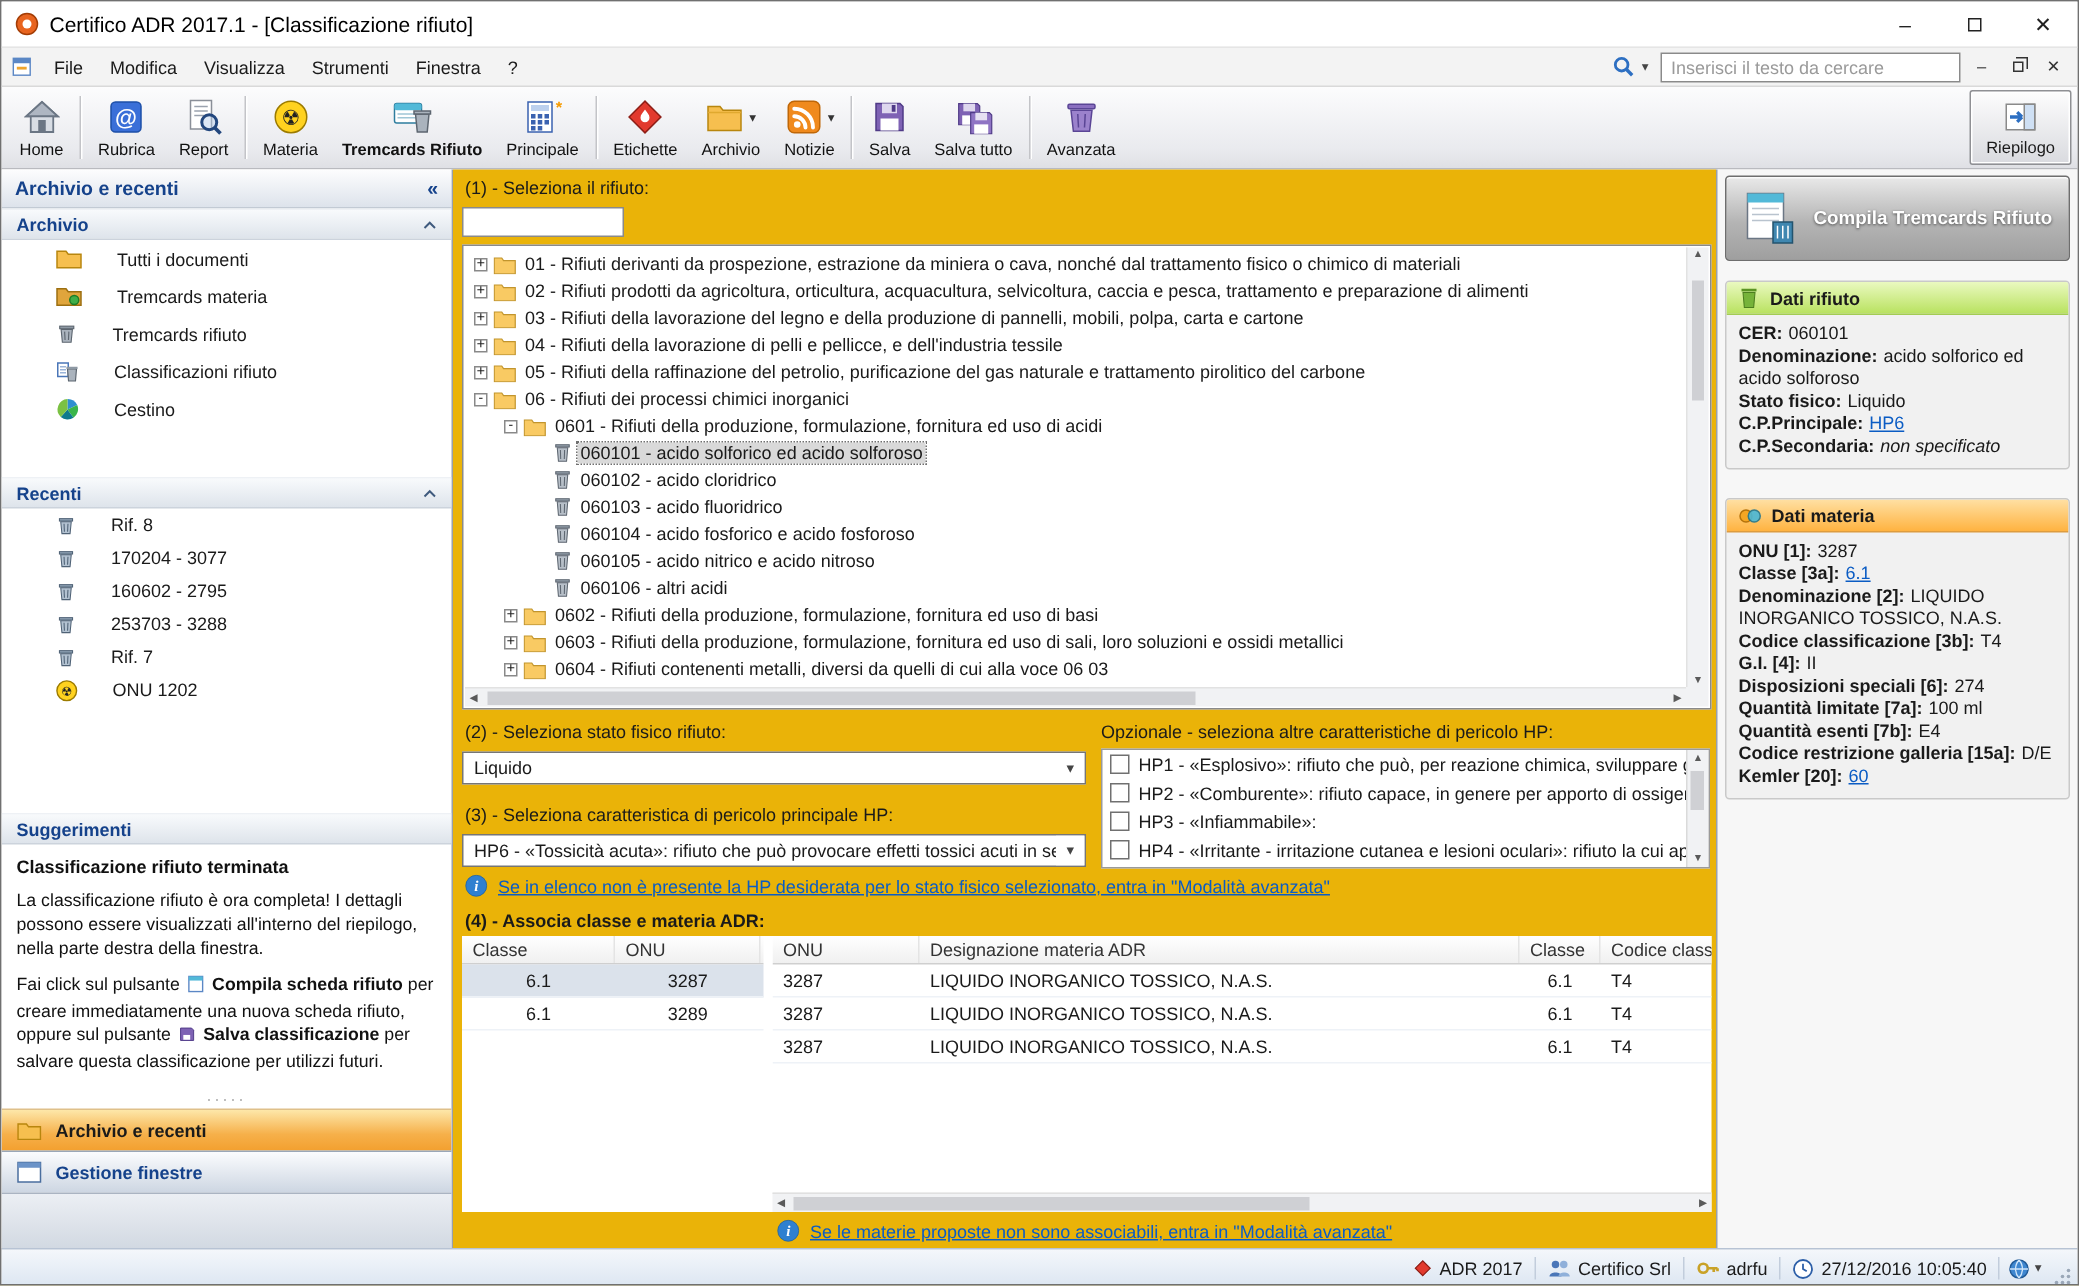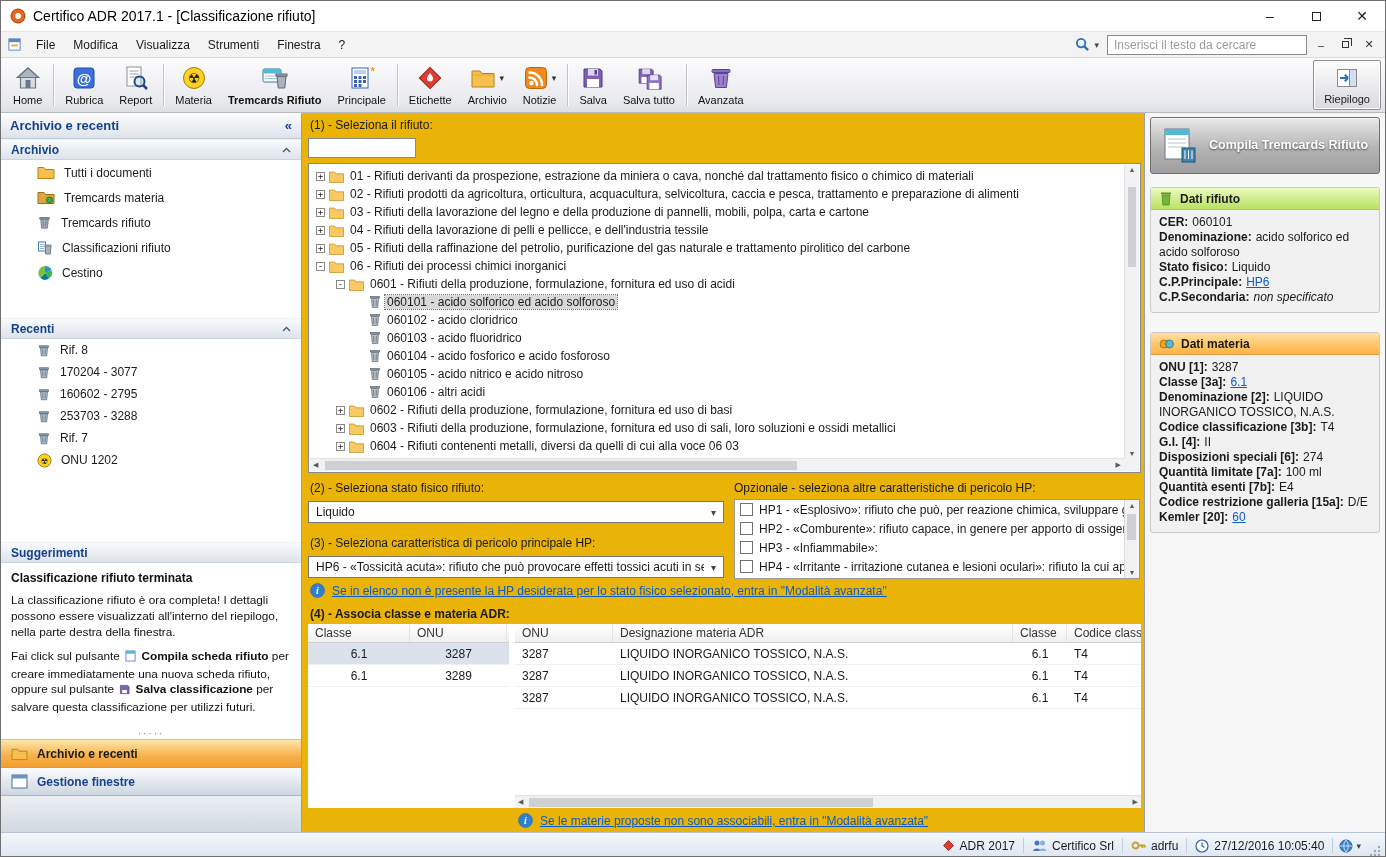--- a/index.html
+++ b/index.html
@@ -32,21 +32,21 @@
 .dd-arrow{font-size:9px;color:#333}
 .tb-sep{width:1px;background:#c3c4c8;margin:4px 3px;box-shadow:1px 0 0 #fff}
 .riepilogo-btn{margin-left:auto;display:flex;flex-direction:column;align-items:center;justify-content:center;gap:3px;padding:2px 10px;font-size:11px;border:1px solid #8f9094;border-radius:2px;background:linear-gradient(#fdfdfd,#d9dadf);box-shadow:inset 0 0 0 1px #fff}
 
 .bodyrow{display:flex;height:719px}
 
 .sidebar{width:301px;flex:none;display:flex;flex-direction:column;background:#fff;border-right:1px solid #98a0ab;overflow:hidden}
 .sb-title{height:26px;flex:none;display:flex;align-items:center;justify-content:space-between;padding:0 9px;background:linear-gradient(#fdfdfe,#dde3eb);border-bottom:1px solid #c2cad4;color:#15428b;font-weight:bold;font-size:13px}
 .sb-collapse{color:#15428b;font-size:13px}
 .sec-head{height:21px;flex:none;display:flex;align-items:center;justify-content:space-between;padding:0 10px;background:linear-gradient(#f8fafc,#dee4eb);border-top:1px solid #eef1f5;border-bottom:1px solid #ccd3dc;color:#15428b;font-weight:bold}
-.sb-item{height:25px;flex:none;display:flex;align-items:center;gap:9px;padding-left:36px;white-space:nowrap}
+.sb-item{height:25px;flex:none;display:flex;align-items:center;gap:23px;padding-left:36px;white-space:nowrap}
 .sb-item.r{height:22px}
 .sb-gap{flex:none}
 .sugg-body{padding:7px 10px 4px;font-size:11.8px;line-height:1.34;color:#111}
 .sugg-h{font-weight:bold;margin-bottom:7px;font-size:12px}
 .sugg-para{margin-bottom:8px}
 .sb-spacer{flex:1}
 .grip-dots{flex:none;height:11px;display:flex;align-items:center;justify-content:center;color:#8a8a8a;font-size:10px;letter-spacing:2px}
 .tab{height:28px;flex:none;display:flex;align-items:center;gap:9px;padding-left:10px;font-weight:bold}
 .tab.archivio{background:linear-gradient(#fde7a9,#f6b04a 60%,#f3a02f);border-top:1px solid #dfc08a;color:#1a1a1a}
 .tab.gestione{background:linear-gradient(#fbfcfe,#cdd6e2);border-top:1px solid #9aa7b8;color:#15428b}

